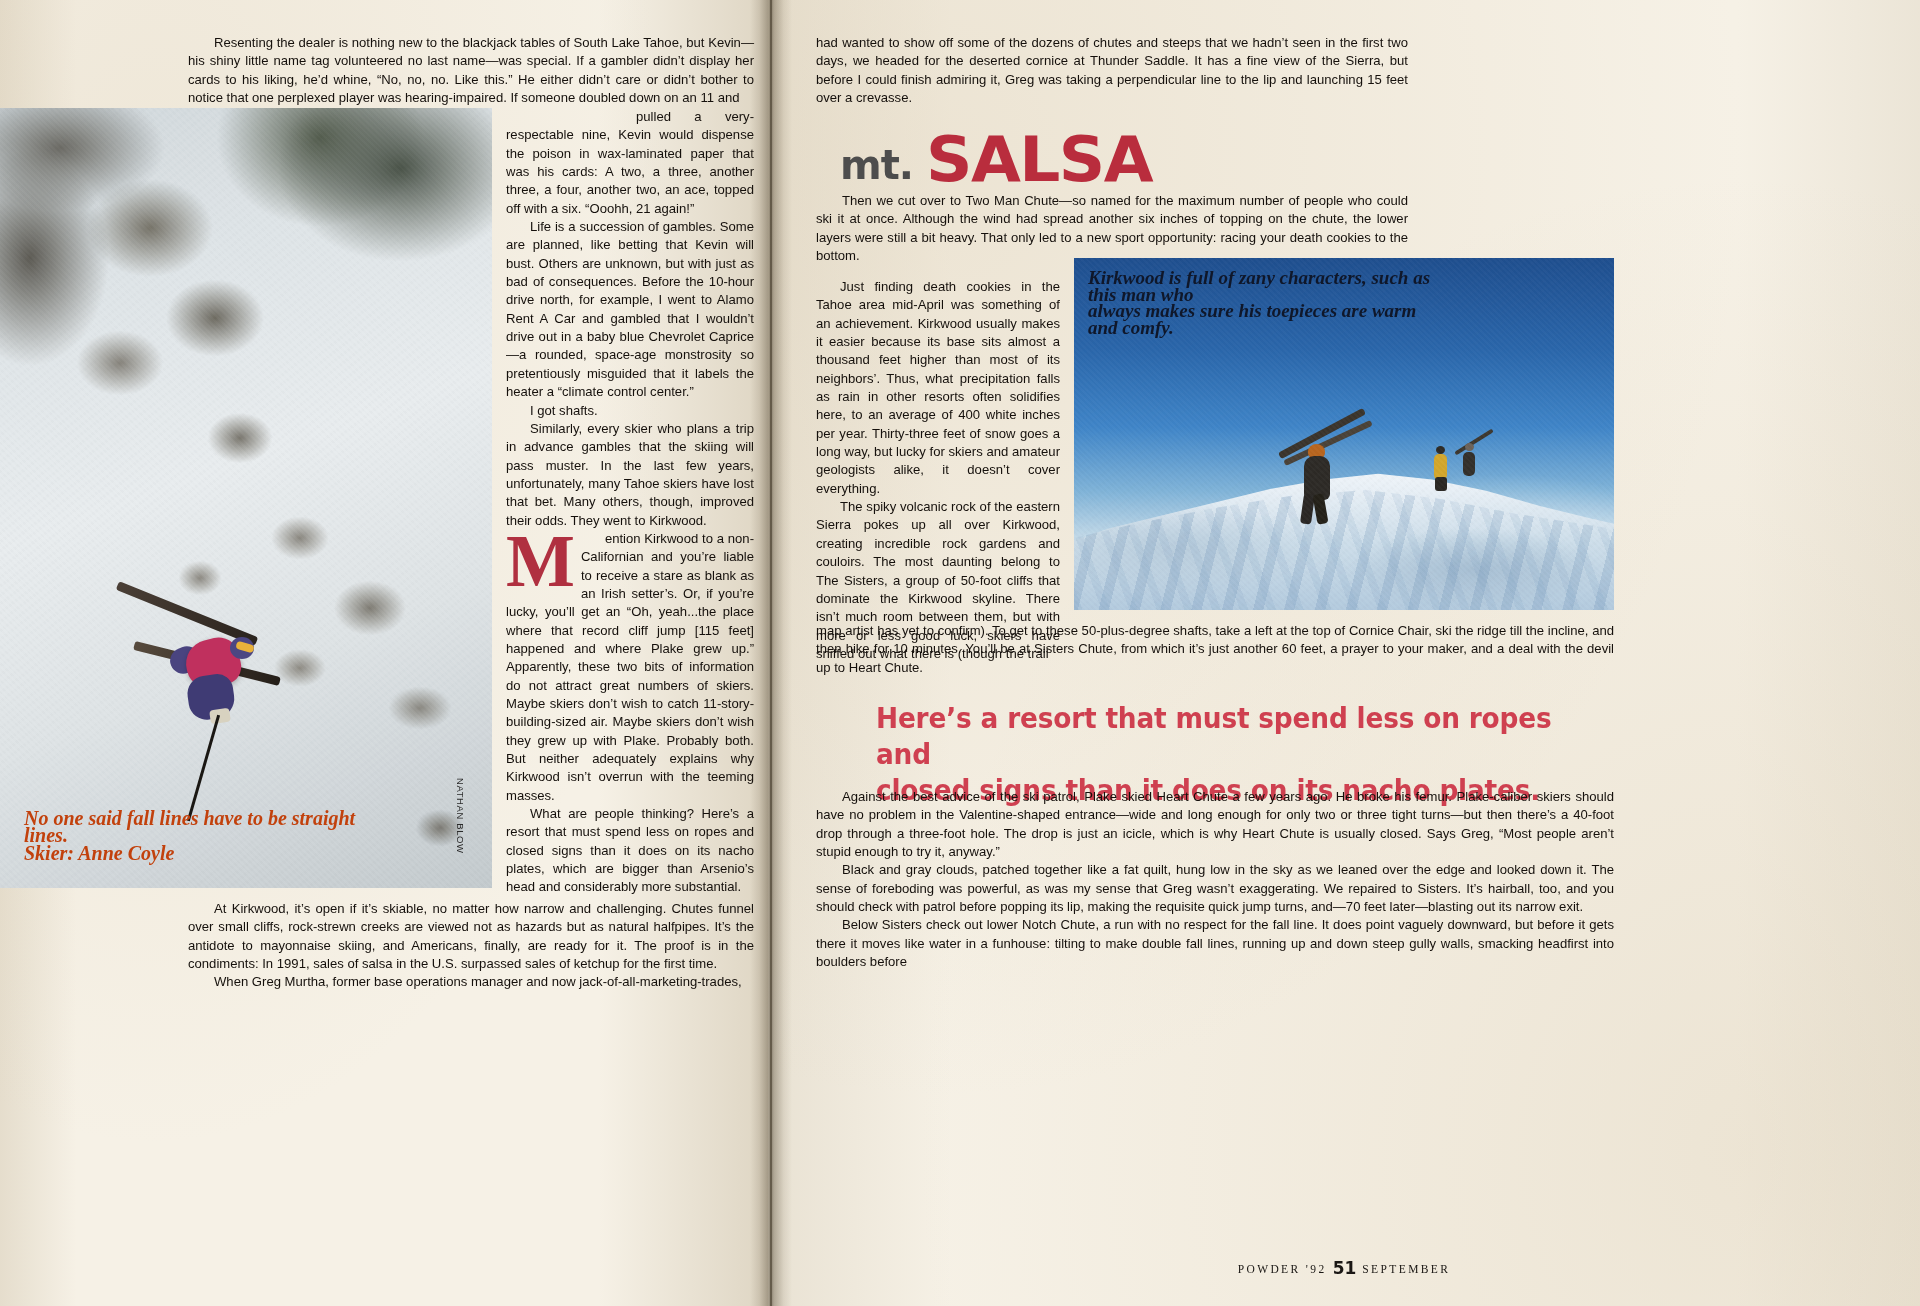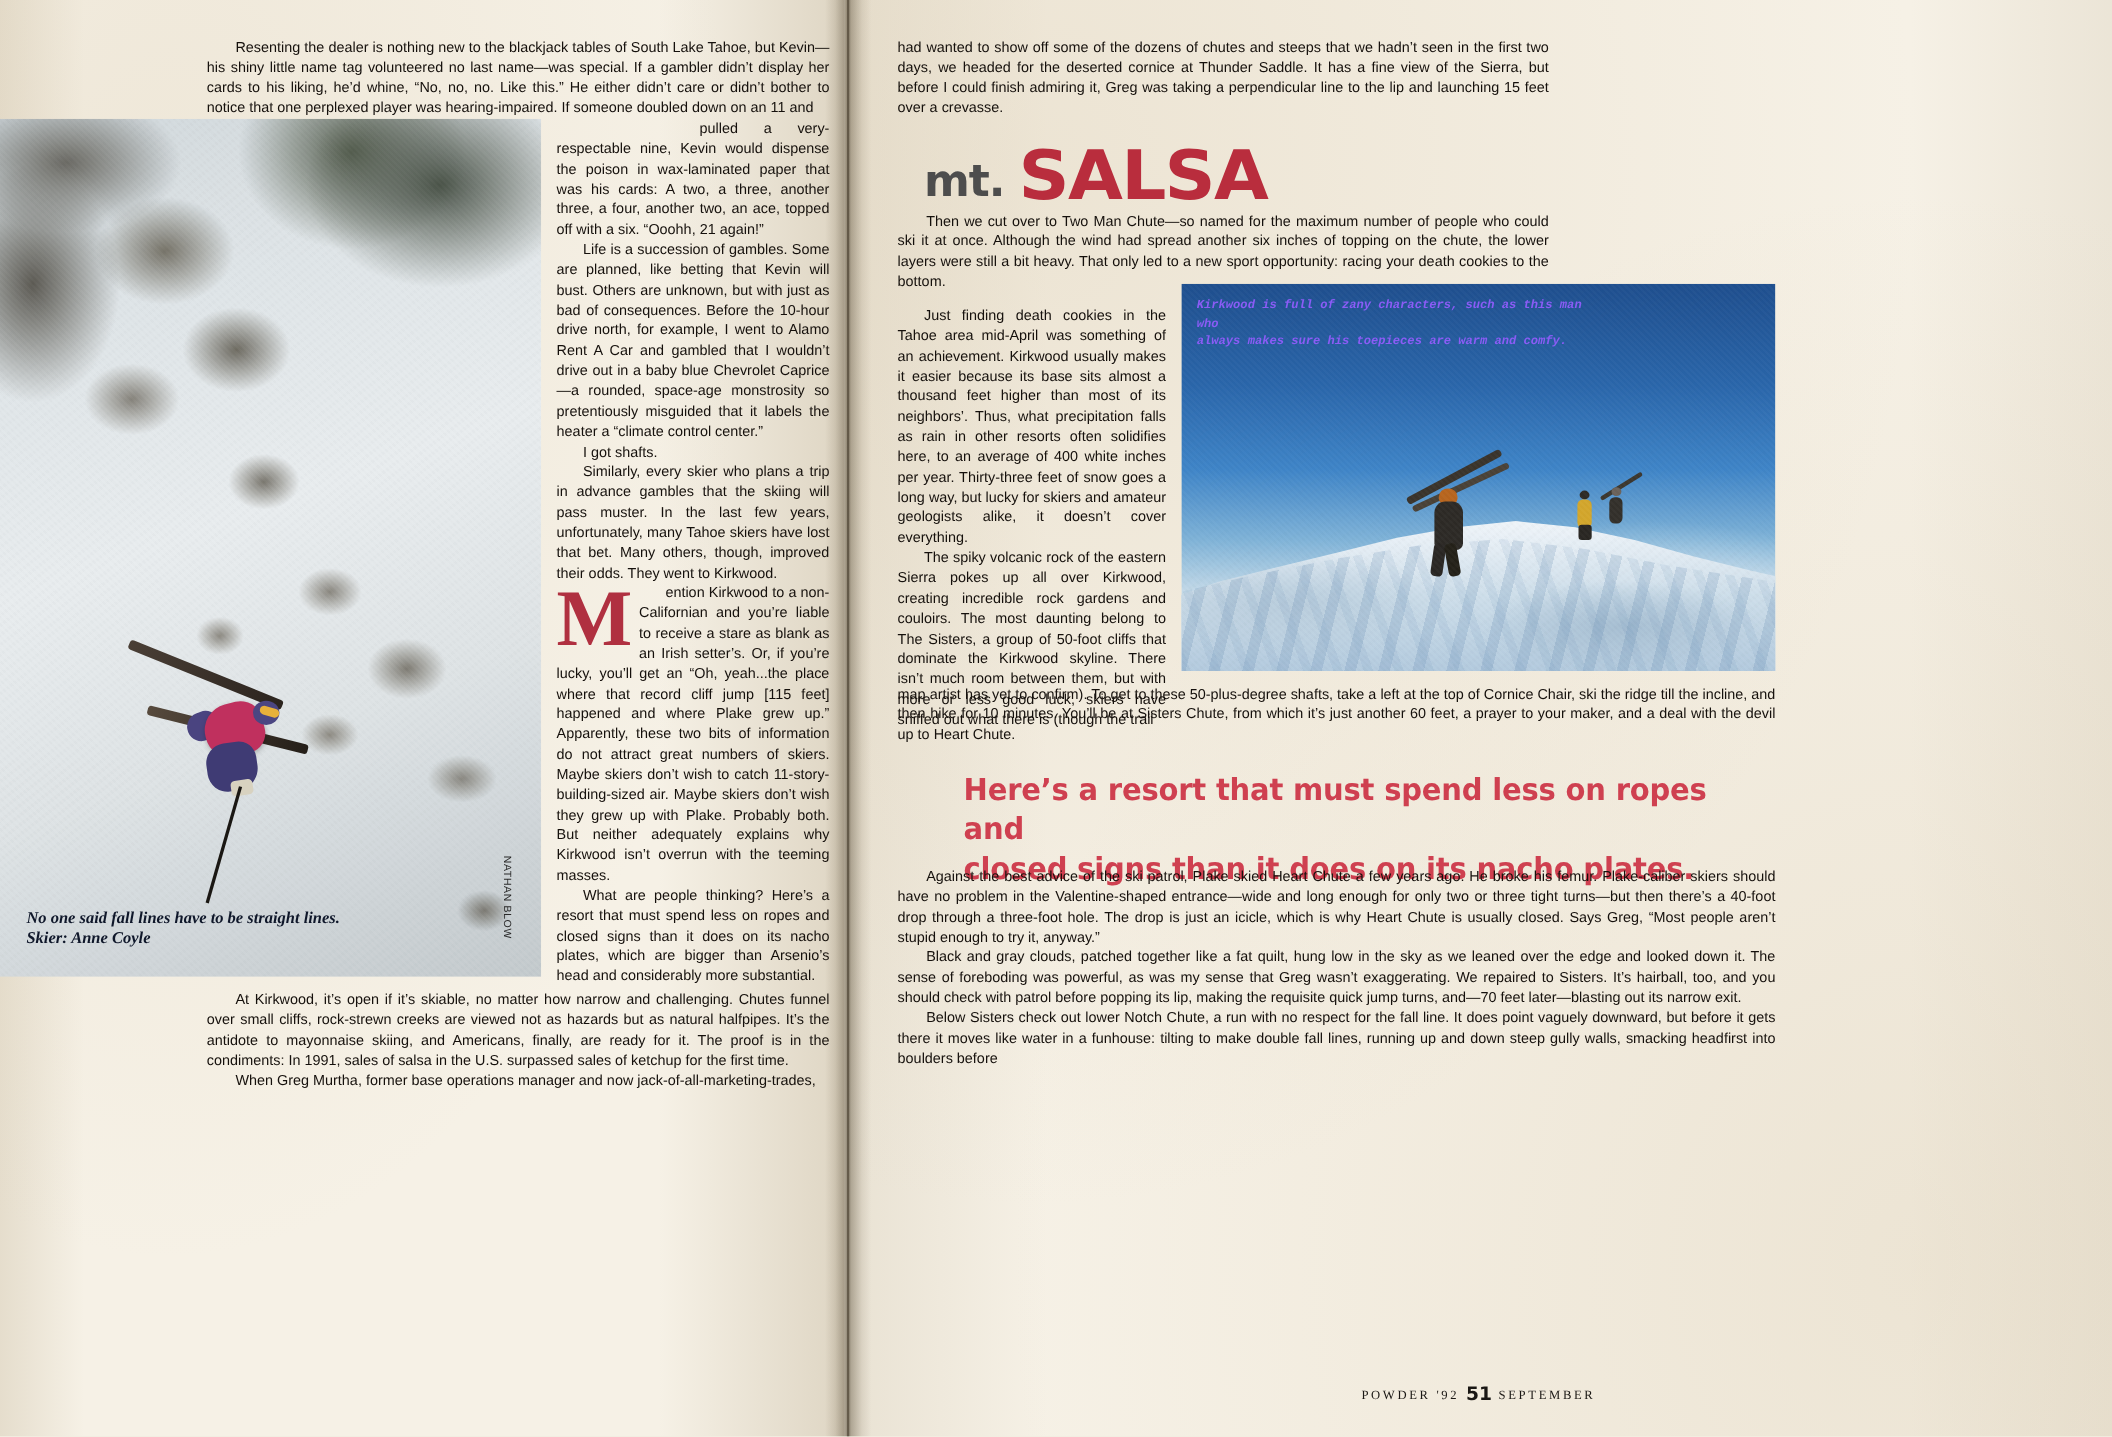--- a/index.html
+++ b/index.html
@@ -140,21 +140,21 @@
   }
   .skier .boot {
     position:absolute; left:60px; top:96px; width:20px; height:14px;
     background:#d8d2c0; border-radius:4px; transform:rotate(-8deg);
   }
 
   #caption-left {
     position:absolute; left:24px; bottom:26px; width:370px;
     font-family:"Liberation Serif", serif;
     font-style:italic; font-weight:bold;
-    font-size:15px; line-height:17.5px; color:#0f172a;
+    font-size:20px; line-height:17.5px; color:#c2410c;
   }
   #credit-left {
     position:absolute; left:466px; top:778px;
     font-family:"Liberation Sans", sans-serif;
     font-size:9.5px; letter-spacing:.6px; color:#2a2a2a;
     transform:rotate(90deg); transform-origin:left top;
     white-space:nowrap;
   }
 
   #lp-col-right {
@@ -295,23 +295,23 @@
     background:#3c372f; transform:rotate(-32deg); border-radius:2px;
   }
   .dist-mtn {
     position:absolute; right:0; bottom:52px; width:130px; height:70px;
     background:linear-gradient(180deg,#9fb6c8 0%, #d4e2ec 60%, #eef4f8 100%);
     clip-path:polygon(0% 100%, 18% 58%, 34% 72%, 52% 36%, 70% 60%, 86% 44%, 100% 66%, 100% 100%);
     opacity:.9;
   }
   #caption-right {
     position:absolute; left:14px; top:12px; width:352px;
-    font-family:Liberation Mono, monospace;
+    font-family:Liberation Serif, serif;
     font-style:italic; font-weight:bold;
-    font-size:11px; line-height:16.5px; color:#8b5cf6;
+    font-size:19px; line-height:16.5px; color:#0f172a;
   }
   #credit-right {
     position:absolute; right:1px; bottom:28px;
     font-family:"Liberation Sans", sans-serif;
     font-size:8.6px; letter-spacing:.4px; color:#f2f5f7;
     transform:rotate(90deg); transform-origin:right bottom;
     white-space:nowrap; opacity:.88;
   }
 
   #rp-afterphoto {

